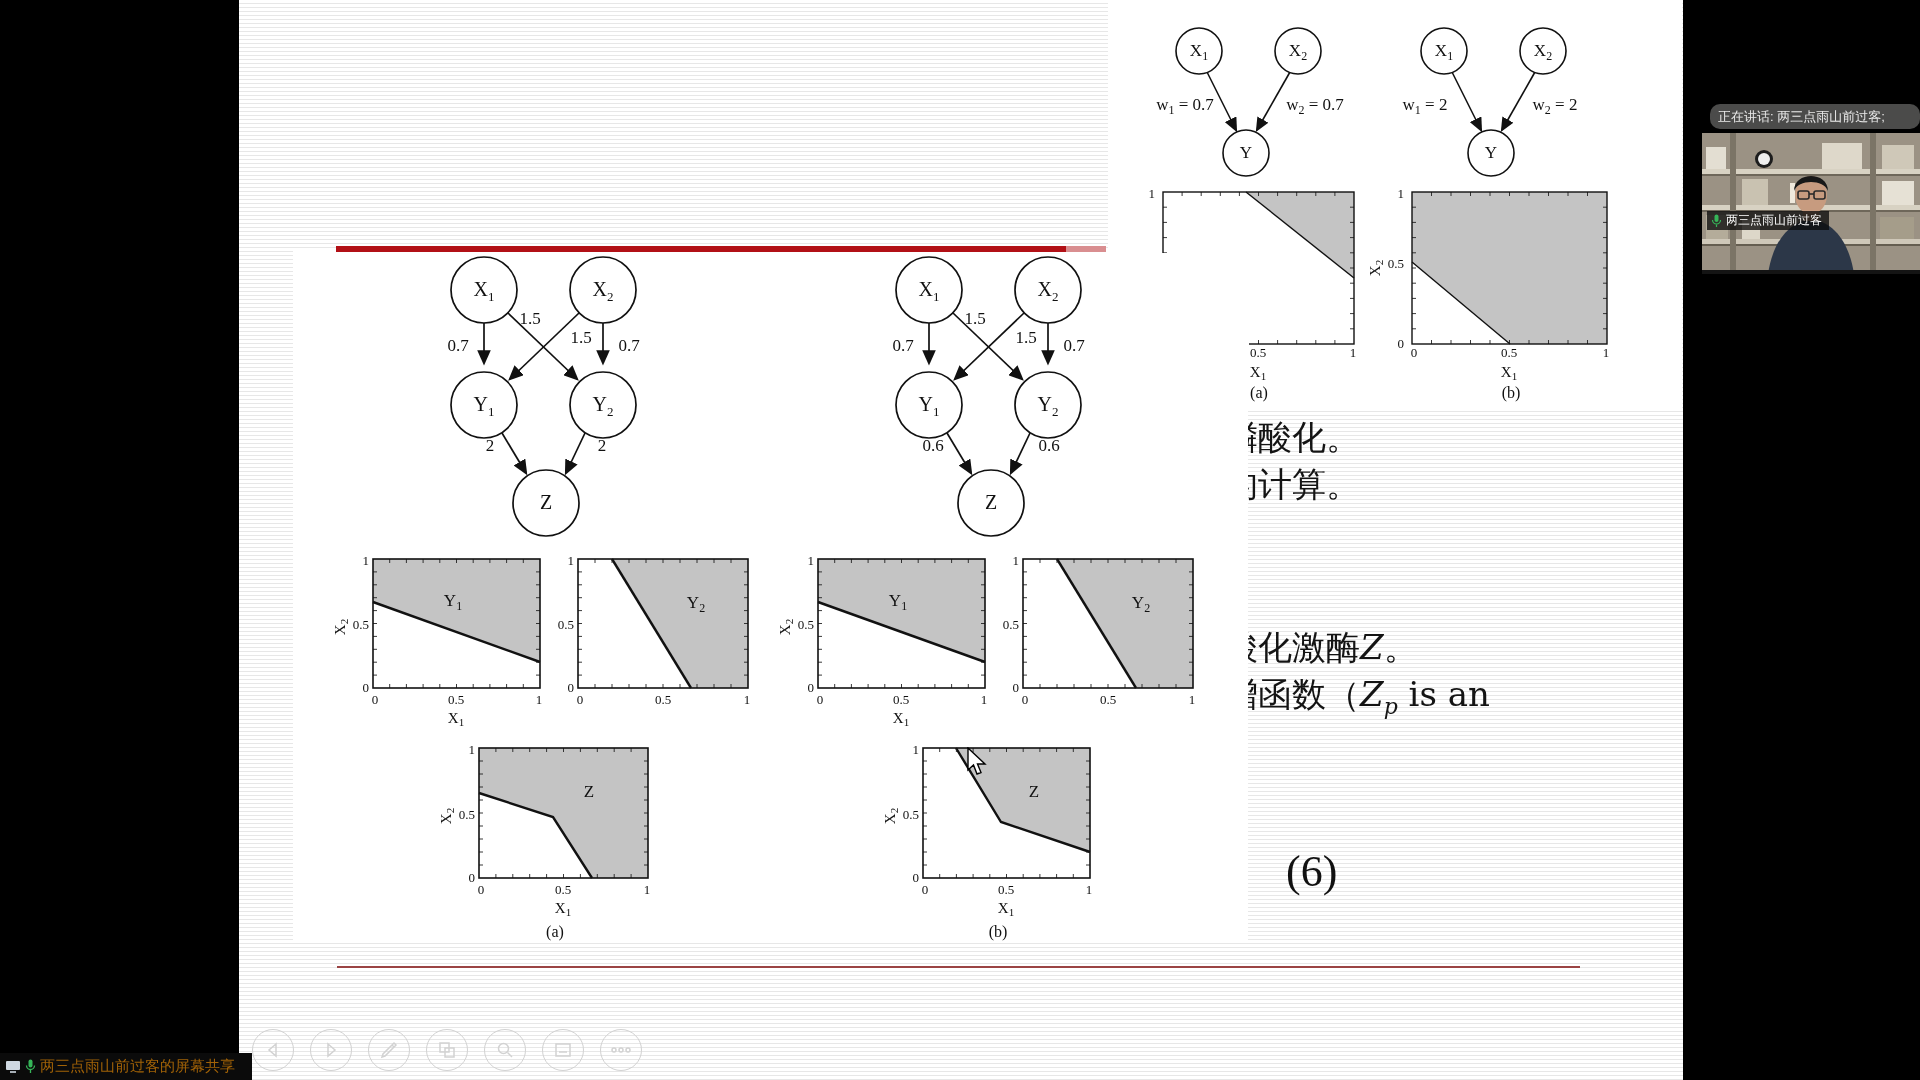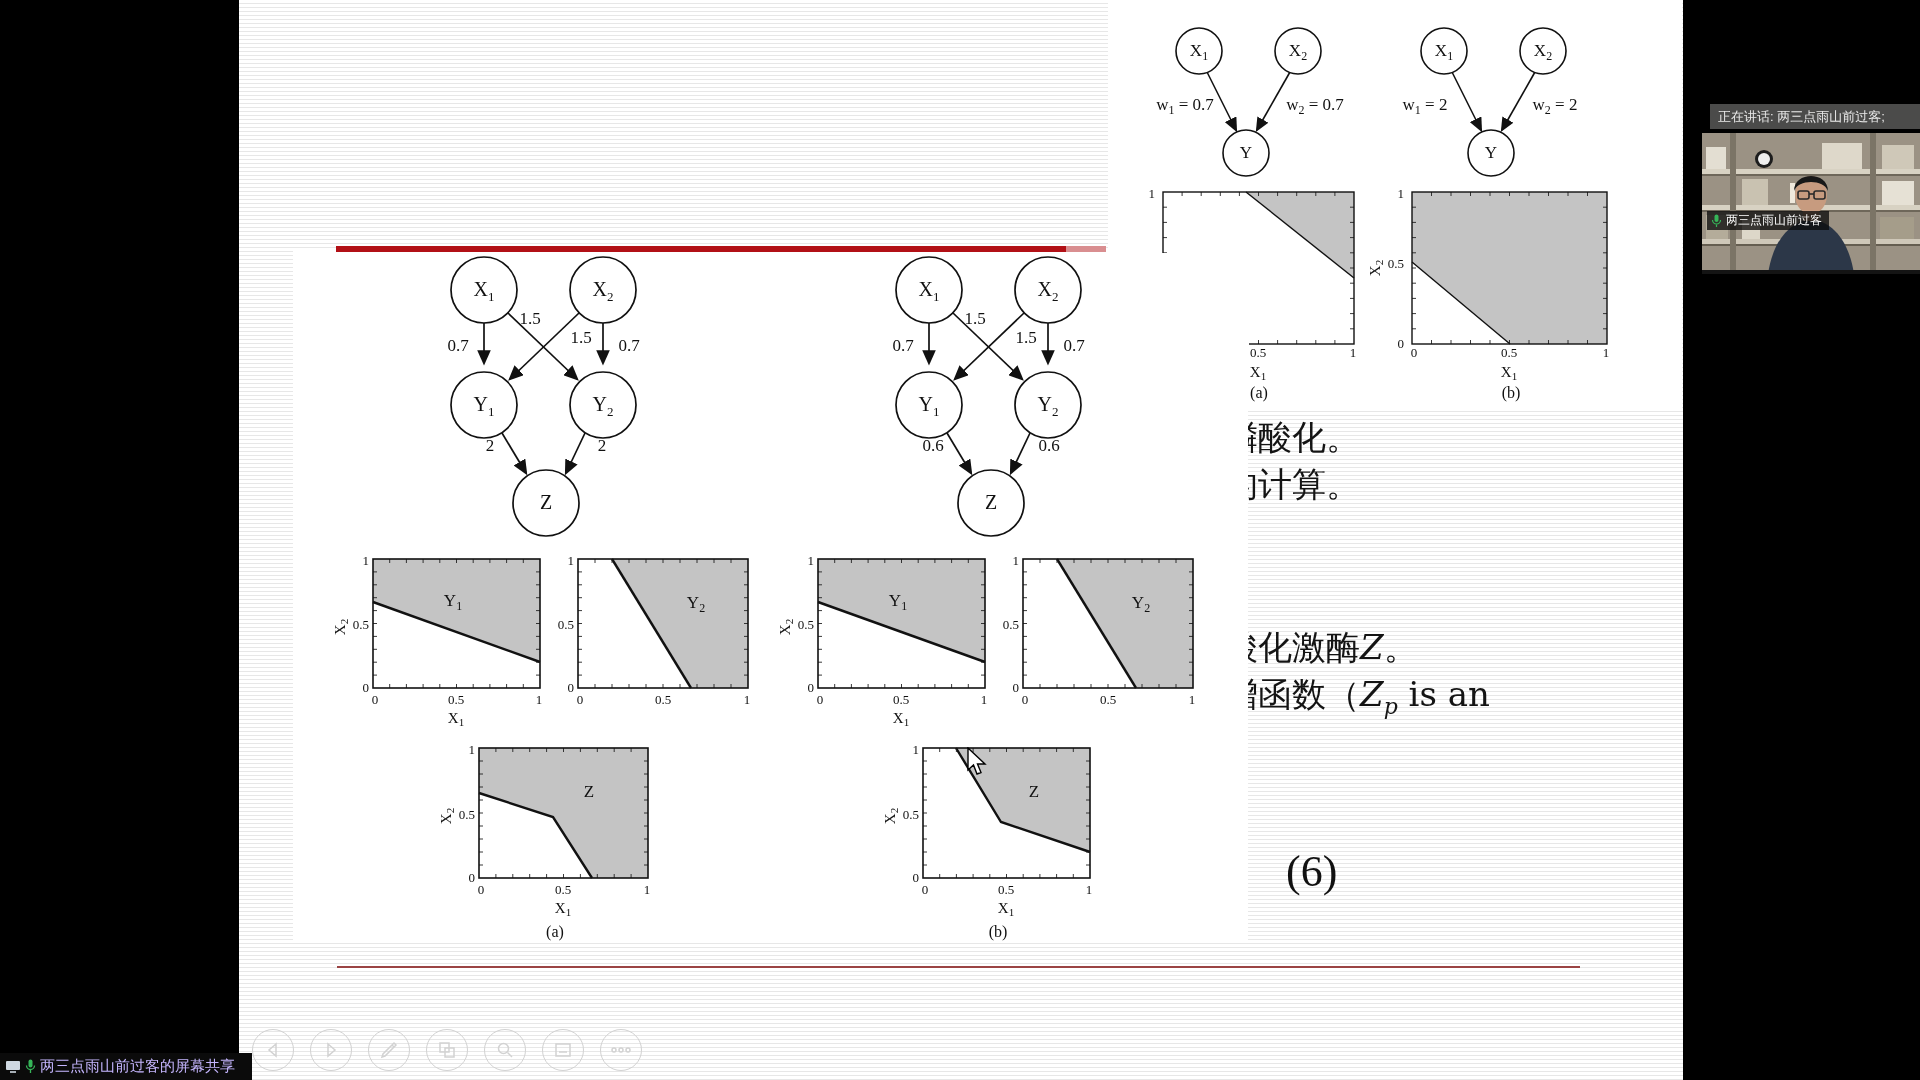--- a/index.html
+++ b/index.html
@@ -22,28 +22,28 @@
   .main-figure{position:absolute;left:293px;top:251px;width:955px;height:692px;background:#fff;z-index:2;}
   .top-panel{position:absolute;left:1108px;top:0;width:574px;height:410px;background:#fff;z-index:3;}
   
   .toolbar{position:absolute;left:252px;top:1029px;display:flex;gap:16px;z-index:1;}
   .tbtn{width:40px;height:40px;border-radius:50%;border:1.5px solid #d2d2d2;display:flex;
         align-items:center;justify-content:center;background:transparent;}
   .tbtn svg{stroke:#d2d2d2;fill:none;stroke-width:1.5;}
   
   .speaking-bar{position:absolute;left:1710px;top:104px;width:210px;height:25px;background:#4b4b4a;
                 color:#e9e9e9;font-size:13px;line-height:25px;padding-left:8px;box-sizing:border-box;
-                white-space:nowrap;overflow:hidden;z-index:5;}
+                white-space:nowrap;overflow:hidden;z-index:5;border-radius:10px;}
   .video-thumb{position:absolute;left:1702px;top:133px;width:218px;height:115px;background:#000;z-index:5;}
   .name-tag{position:absolute;left:5px;bottom:18px;height:19px;background:rgba(12,12,12,.78);
             display:flex;align-items:center;gap:4px;padding:0 7px 0 4px;color:#fff;font-size:12px;white-space:nowrap;}
   
   .share-bar{position:absolute;left:0;top:1053px;width:252px;height:27px;background:#0b0b0b;z-index:6;
              display:flex;align-items:center;gap:4px;padding-left:5px;box-sizing:border-box;}
-  .share-bar .txt{color:#c4b5fd;font-size:15px;white-space:nowrap;text-align:right;}
+  .share-bar .txt{color:#a16207;font-size:15px;white-space:nowrap;text-align:right;}
   
   svg text{font-family:"Liberation Serif",serif;fill:#111;}
   .nodeT{font-size:20px;} .subT{font-size:13px;}
   .wT{font-size:17px;} .wsub{font-size:12px;}
   .tick{font-size:13px;} .axis{font-size:15px;} .axsub{font-size:11px;}
   .cap{font-size:16px;} .reg{font-size:17px;} .regsub{font-size:12px;}
   .cursor{position:absolute;left:966px;top:747px;z-index:10;}
 </style>
 </head>
 <body>

